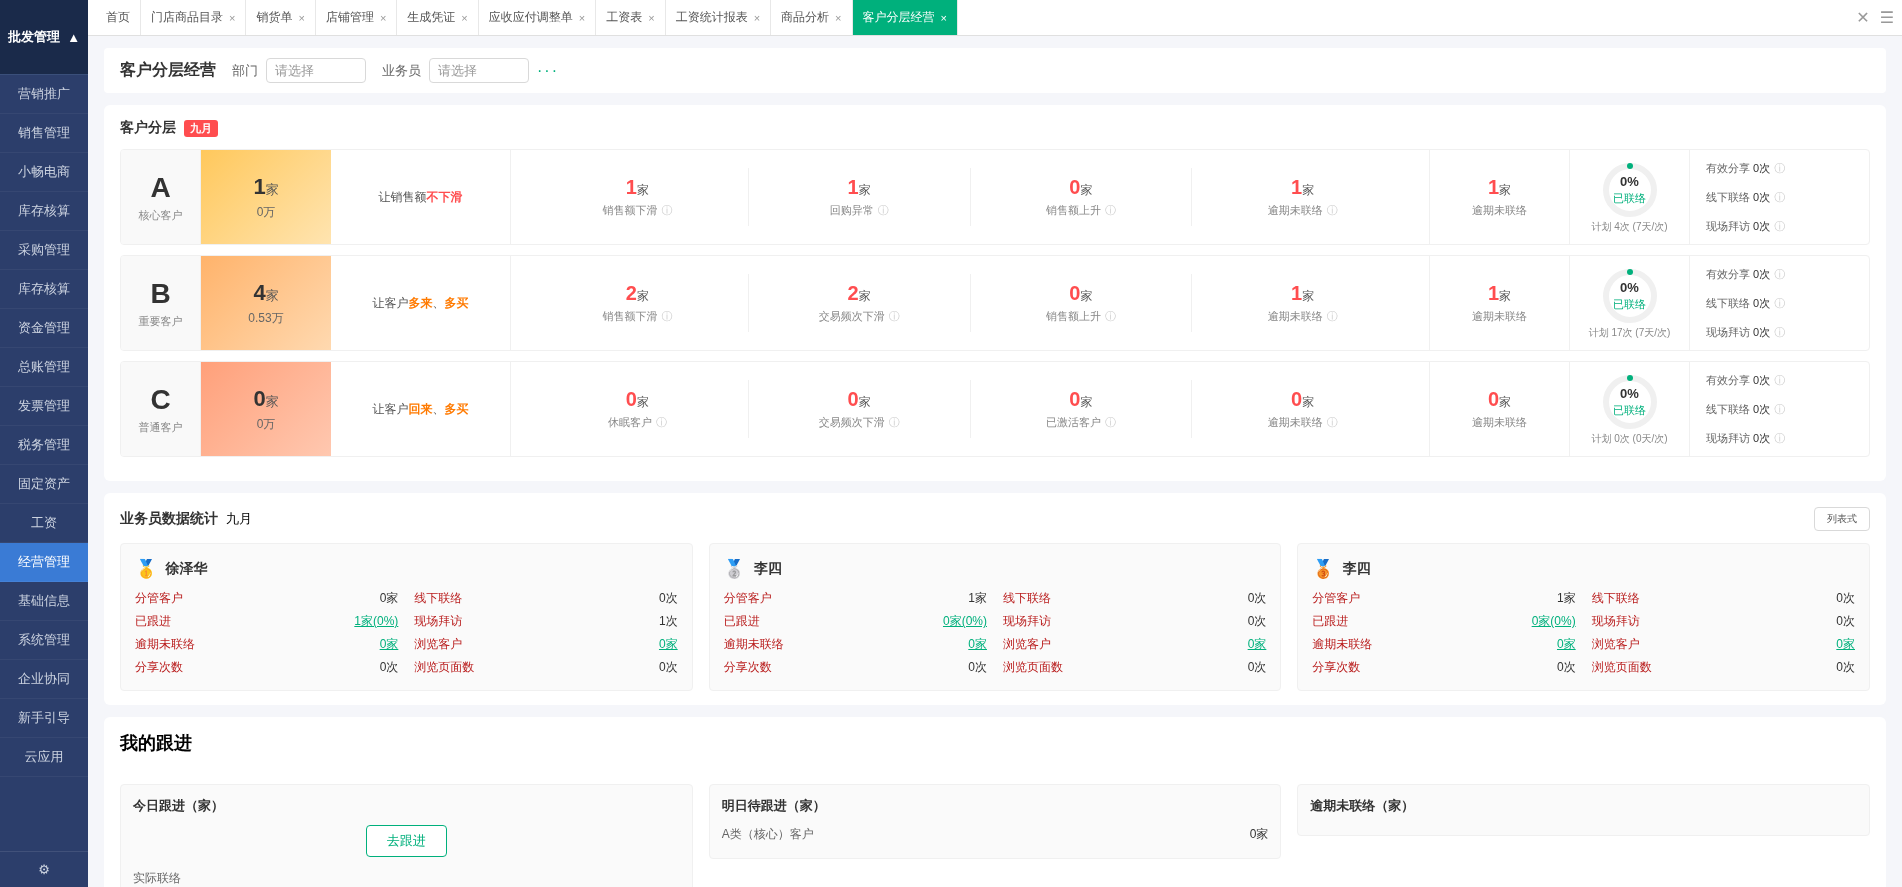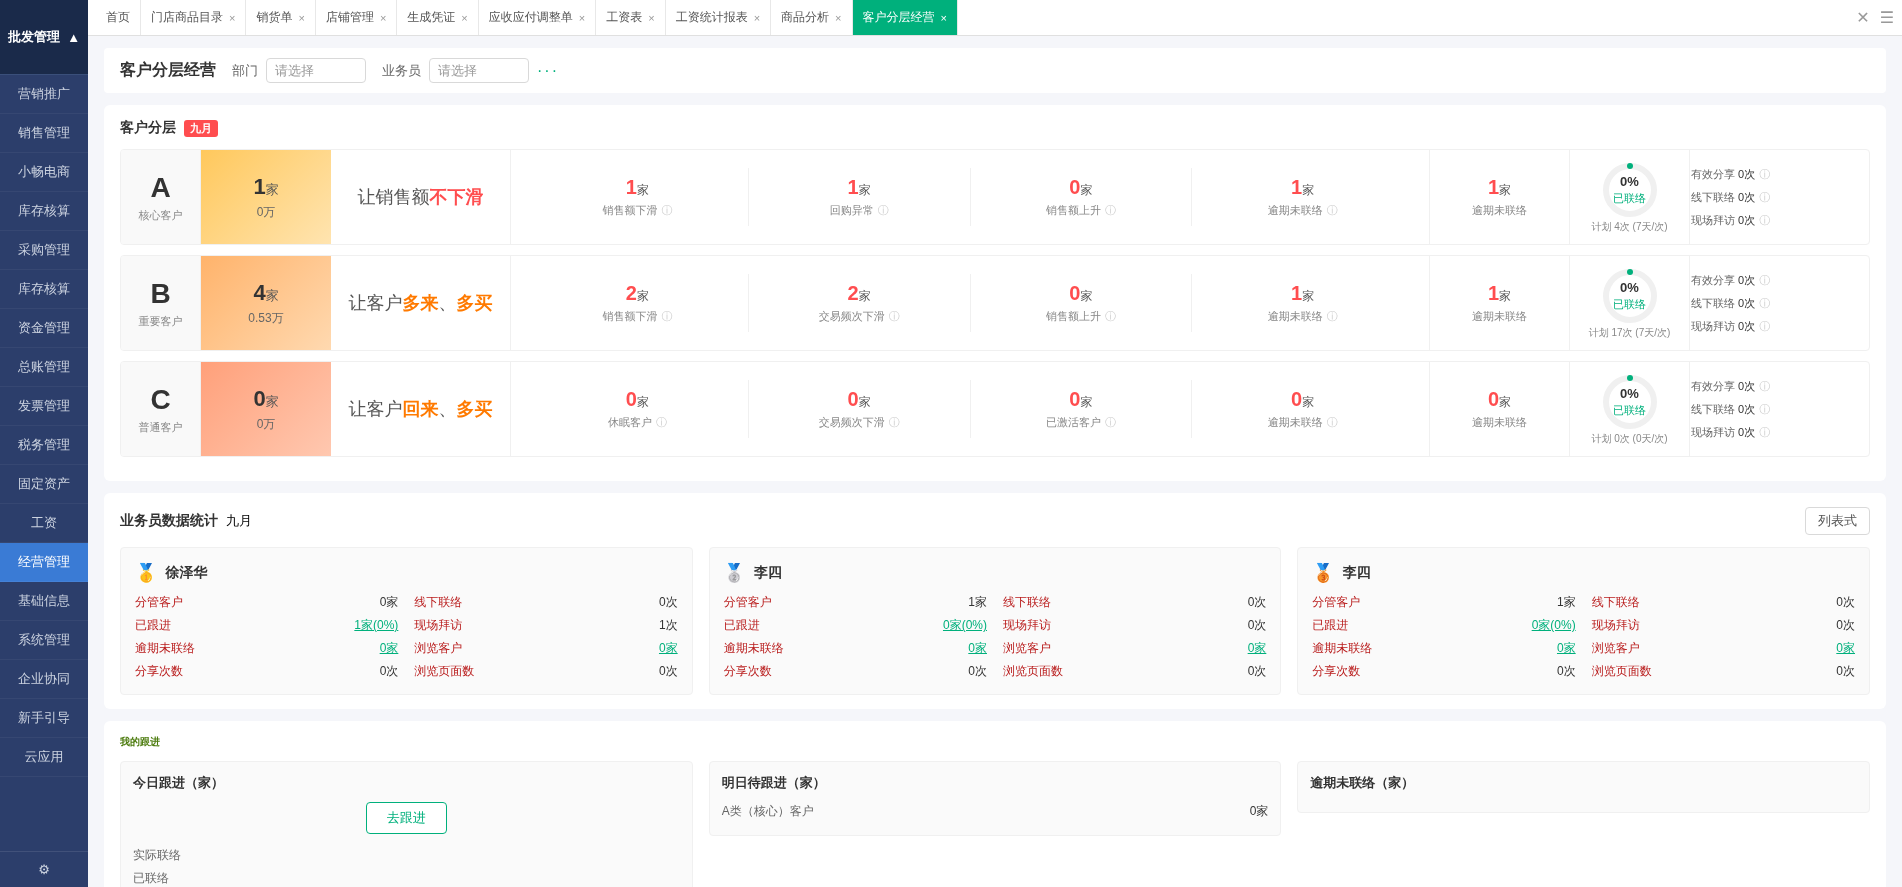--- a/index.html
+++ b/index.html
@@ -217,21 +217,21 @@
     .tier-count-unit { font-size: 13px; color: #555; }
     .tier-amount { font-size: 12px; color: #666; margin-top: 4px; }
 
     .tier-tip {
       width: 180px;
       display: flex;
       align-items: center;
       justify-content: center;
       padding: 10px 16px;
       border-right: 1px solid #f0f0f0;
-      font-size: 18px;
+      font-size: 12px;
       color: #555;
     }
     .tier-tip .highlight-red { color: #ff4d4f; font-weight: bold; }
     .tier-tip .highlight-orange { color: #ff7a00; font-weight: bold; }
 
     .tier-stats {
       flex: 1;
       display: flex;
       align-items: center;
       padding: 10px 16px;
@@ -285,23 +285,23 @@
     }
     .circle-percent { font-size: 13px; font-weight: bold; color: #333; }
     .circle-linked { font-size: 11px; color: #00b07c; margin-top: 2px; }
     .circle-plan { font-size: 10px; color: #888; }
 
     .tier-side-stats {
       width: 180px;
       display: flex;
       flex-direction: column;
       justify-content: center;
-      padding: 8px 1px;
+      padding: 8px 16px;
       border-left: 1px solid #f0f0f0;
-      gap: 8px;
+      gap: 14px;
     }
     .side-stat-row { font-size: 11px; color: #666; display: flex; align-items: center; gap: 4px; }
     .side-stat-num { color: #333; }
 
     
     .employee-grid {
       display: grid;
       grid-template-columns: repeat(3, 1fr);
       gap: 16px;
     }
@@ -327,24 +327,24 @@
       gap: 6px 16px;
     }
     .emp-stat-row { display: flex; align-items: center; justify-content: space-between; font-size: 12px; }
     .emp-stat-label { color: #b91c1c; }
     .emp-stat-val { color: #333; }
     .emp-stat-val.link-style { color: #00b07c; text-decoration: underline; cursor: pointer; }
 
     
     .follow-section { background: #fff; border-radius: 6px; padding: 14px 16px; }
     .follow-header {
-      font-size: 10px;
+      font-size: 18px;
       font-weight: bold;
-      color: #4d7c0f;
-      margin-bottom: 12px;
+      color: #000000;
+      margin-bottom: 29px;
     }
     .follow-cards {
       display: flex;
       gap: 16px;
       align-items: flex-start;
     }
     .follow-card {
       flex: 1;
       border: 1px solid #f0f0f0;
       border-radius: 4px;
@@ -374,21 +374,21 @@
     .content-area::-webkit-scrollbar-thumb { background: #ccc; border-radius: 3px; }
 
     
     .list-btn {
       border: 1px solid #d9d9d9;
       background: #fff;
       color: #555;
       padding: 4px 12px;
       border-radius: 4px;
       cursor: pointer;
-      font-size: 13px;
+      font-size: 10px;
     }
 
     
     .svg-circle { transform: rotate(-90deg); }
   </style>
 </head>
 <body>
 
 <div class="sidebar">
   <div class="sidebar-header">

